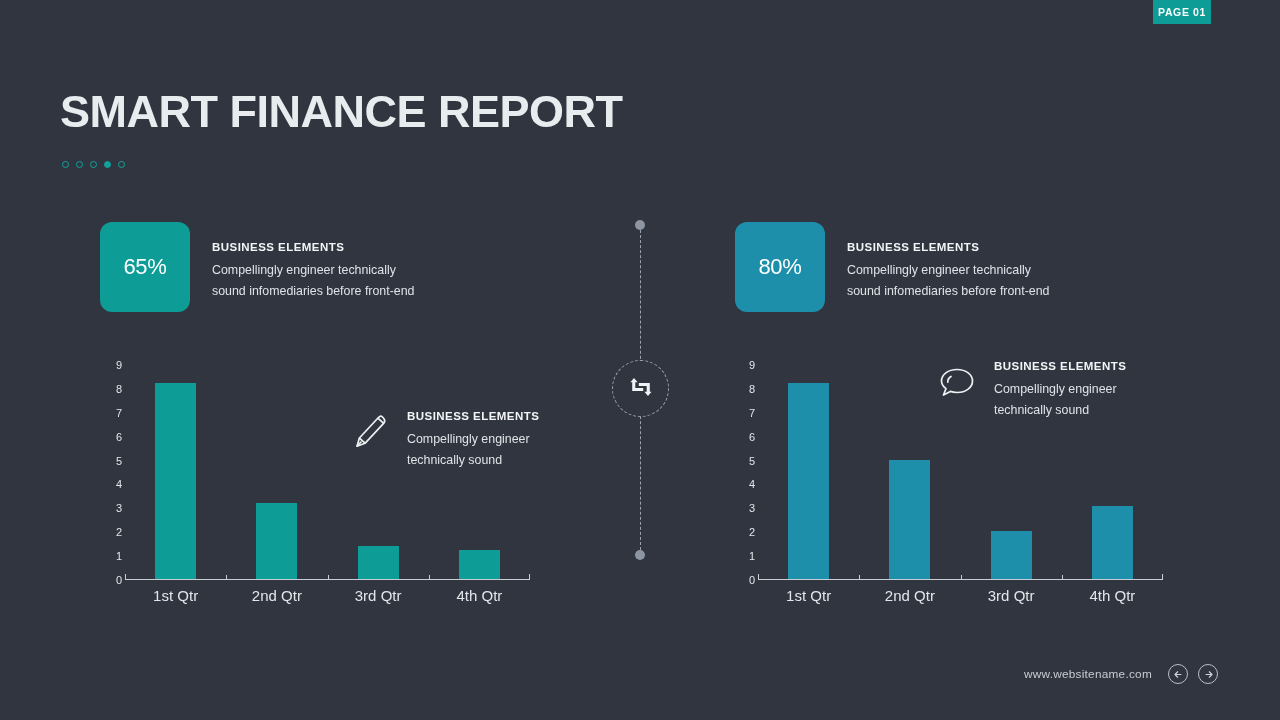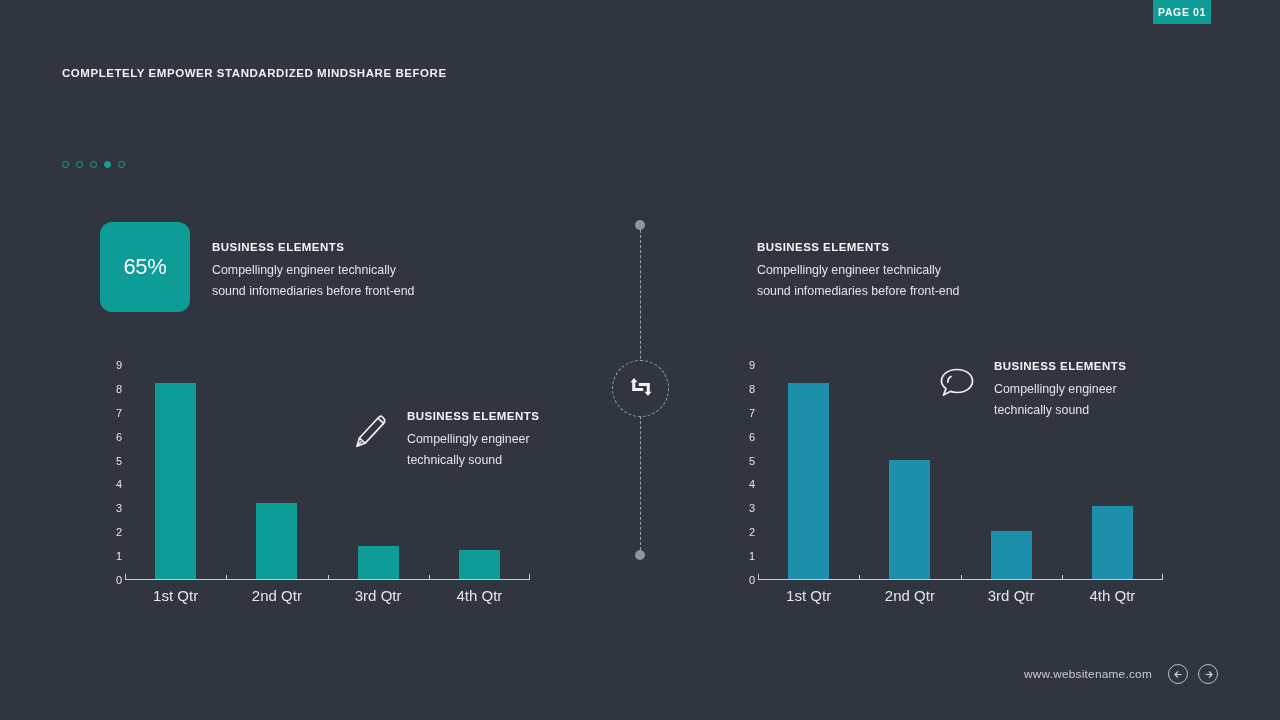--- a/index.html
+++ b/index.html
@@ -308,21 +308,21 @@
 </style>
 </head>
 <body>
 
 <div class="slide">
 
   <div class="page-badge">
     <span>PAGE 01</span>
   </div>
 
-  <div class="kicker">COMPLETELY EMPOWER STANDARDIZED MINDSHARE BEFORE</div>
+  <div class="main-title">SMART FINANCE REPORT</div>
   <div class="dots" id="dots-container">
       <span class="dot"></span>
       <span class="dot"></span>
       <span class="dot"></span>
       <span class="dot filled"></span>
       <span class="dot"></span>
     </div>
 
   <div class="stat-card left">
     <div class="stat-box teal">
@@ -331,20 +331,23 @@
     <div class="stat-text">
       <div class="stat-title">BUSINESS ELEMENTS</div>
       <div class="stat-desc">
         <div>Compellingly engineer technically</div>
         <div>sound infomediaries before front-end</div>
       </div>
     </div>
   </div>
 
   <div class="stat-card right">
+    <div class="stat-box blue">
+      <span class="stat-value">80%</span>
+    </div>
     <div class="stat-text">
       <div class="stat-title">BUSINESS ELEMENTS</div>
       <div class="stat-desc">
         <div>Compellingly engineer technically</div>
         <div>sound infomediaries before front-end</div>
       </div>
     </div>
   </div>
 
   <div class="chart left">

